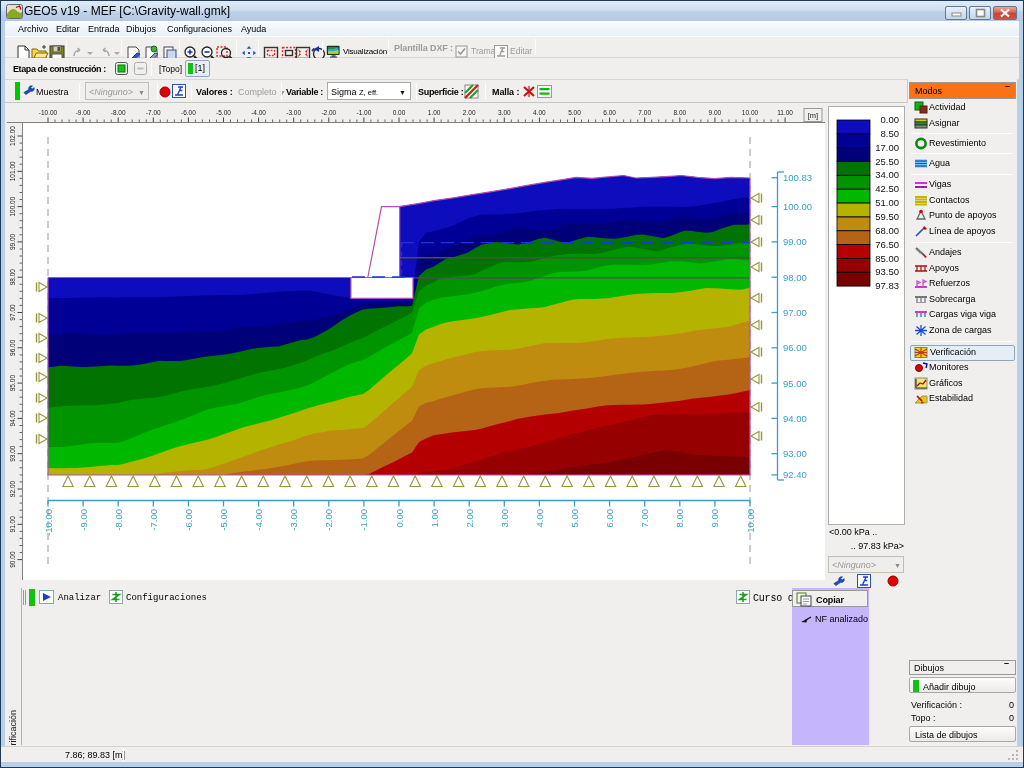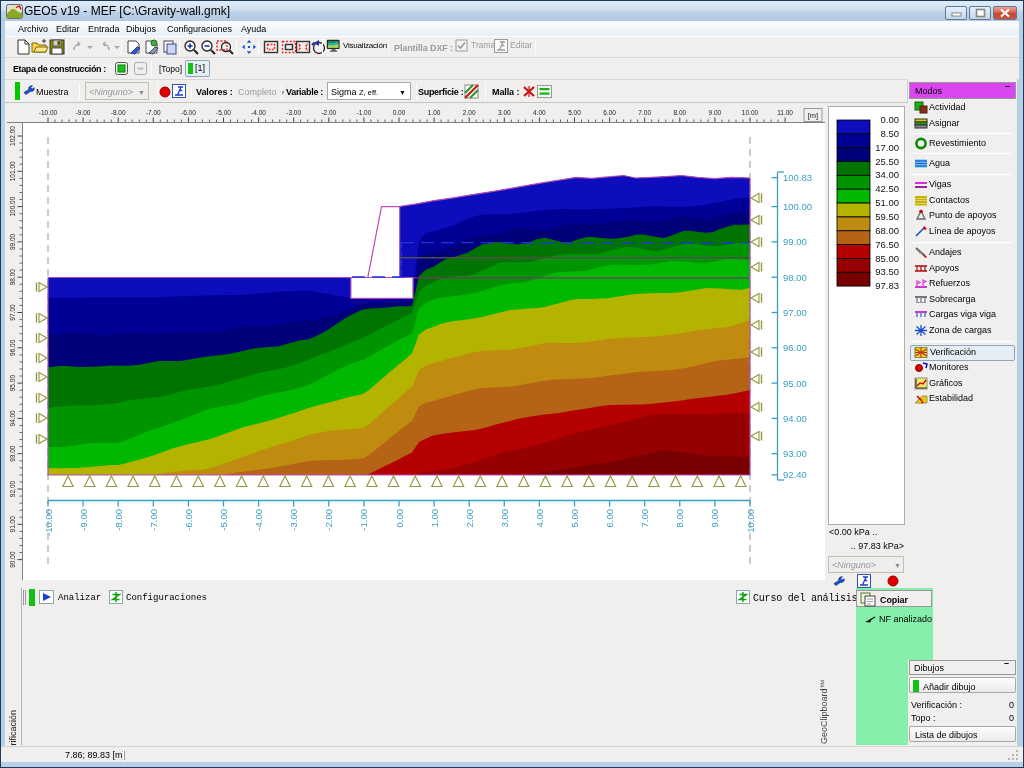--- a/index.html
+++ b/index.html
@@ -10,44 +10,44 @@
 #title { left:24px; top:4px; font-size:12px; }
 .winbtn { top:6px; height:14px; border:1px solid #5e7a96; border-radius:2px; }
 #bmin { left:945px; width:22px; background:linear-gradient(#e8f1fa,#c2d6ea); }
 #bmax { left:969px; width:22px; background:linear-gradient(#e8f1fa,#c2d6ea); }
 #bclose { left:993px; width:24px; background:linear-gradient(#f0a392,#d9614a 45%,#c74430 50%,#cd5540); }
 #menubar { left:5px; top:21px; width:1014px; height:15px; background:linear-gradient(#fbfcfe,#e9eff7); }
 #workbg { left:5px; top:103px; width:1012px; height:659px; background:#f0efee; }
 #tb1 { left:5px; top:36px; width:1014px; height:22px; background:#f0efee; border-top:1px solid #fff; border-bottom:1px solid #d9d7d5;}
 #tb2 { left:5px; top:58px; width:1014px; height:22px; background:#f0efee; border-bottom:1px solid #d9d7d5;}
 #tb3 { left:5px; top:80px; width:902px; height:23px; background:#f0efee; border-bottom:1px solid #c8c6c4;}
-.ti { position:absolute; top:2px; }
+.ti { position:absolute; top:8px; }
 .tsep { position:absolute; top:2px; width:1px; height:16px; background:#b8b6b4; border-right:1px solid #fcfcfc; }
 .tsep3 { position:absolute; top:3px; width:1px; height:17px; background:#b8b6b4; border-right:1px solid #fcfcfc; }
 .gray { color:#9b9b9b; }
 #canvas { left:7px; top:103px; width:818px; height:477px; background:#fff; }
 #legendcol { left:826px; top:103px; width:81px; height:477px; background:#f0efee; }
 #legendbox { position:absolute; left:2px; top:3px; width:77px; height:419px; background:#fff; border:1px solid #b0aeac; }
 #modoscol { left:908px; top:79px; width:109px; height:501px; background:#f0efee; }
-#modoshdr { position:absolute; left:1px; top:3px; width:107px; height:17px; border:1px solid #9a9896; background:#d946ef; }
+#modoshdr { position:absolute; left:1px; top:3px; width:107px; height:17px; border:1px solid #9a9896; background:#f97316; }
 .mitem { position:absolute; left:4px; height:16px; width:103px; white-space:nowrap; font-size:9px; }
 .mitem .mico { display:inline-block; width:17px; text-align:center; }
 .mitem.sel { border:1px solid #8ea6bd; background:#e6eef5; border-radius:2px; left:2px; padding-left:2px; width:105px; }
 .msep { position:absolute; left:3px; width:101px; height:1px; background:#d5d3d1; border-bottom:1px solid #fff; }
 #botpanel { left:22px; top:588px; width:796px; height:157px; background:#f0efee; }
 #bottb { position:absolute; left:0; top:1px; width:796px; height:19px;font-family:Liberation Mono, monospace; }
 #bottext { position:absolute; left:3px; top:22px; width:793px; height:131px; background:#fff; border:1px solid #9a9896; font-size:8.5px; }
 #vscroll { position:absolute; right:0px; top:0px; width:15px; height:129px; background:#f2f1f0; }
 .sbtn { position:absolute; left:0px; width:15px; height:15px; background:linear-gradient(#fdfdfd,#e8e6e4); border:1px solid #bbb; border-radius:2px; font-size:7px; text-align:center; line-height:13px; color:#555; }
 #statusbar { left:1px; top:746px; width:1022px; height:16px; background:#f0efee; border-top:1px solid #d5d3d1; }
 #bottomedge { left:1px; top:762px; width:1022px; height:5px; background:#b7d0e8; }
 #lefttab { left:6px; top:588px; width:16px; height:157px; background:#f0efee; border-right:1px solid #b5b3b1; }
 #geostrip { left:818px; top:588px; width:12px; height:157px; background:#f0efee; }
 .vtext { position:absolute; transform:rotate(-90deg); transform-origin:left top; white-space:nowrap; font-size:9px; color:#222; }
-#copiarcol { left:856px; top:588px; width:77px; height:157px; background:#86efac; }
+#copiarcol { left:792px; top:588px; width:77px; height:157px; background:#c4b5fd; }
 #copiarhdr { position:absolute; left:0px; top:2px; width:76px; height:17px; border:1px solid #9a9896; background:#f0efee; }
 #dibujos { left:908px; top:660px; width:109px; height:86px; background:#f0efee; }
 #dibhdr { position:absolute; left:1px; top:0px; width:107px; height:15px; border:1px solid #9a9896; }
 .btn7 { background:linear-gradient(#fdfdfd,#eceae8); border:1px solid #aaa8a6; border-radius:2px; }
 #ninguno { position:absolute; left:2px; top:453px; width:76px; height:17px; border:1px solid #c0beba; background:#efeeec; color:#999; font-style:italic; padding:3px 3px; }
 .nw { white-space:nowrap; }
 b { letter-spacing:-0.1px; }
 </style></head>
 <body>
 <div id="frame"></div>

